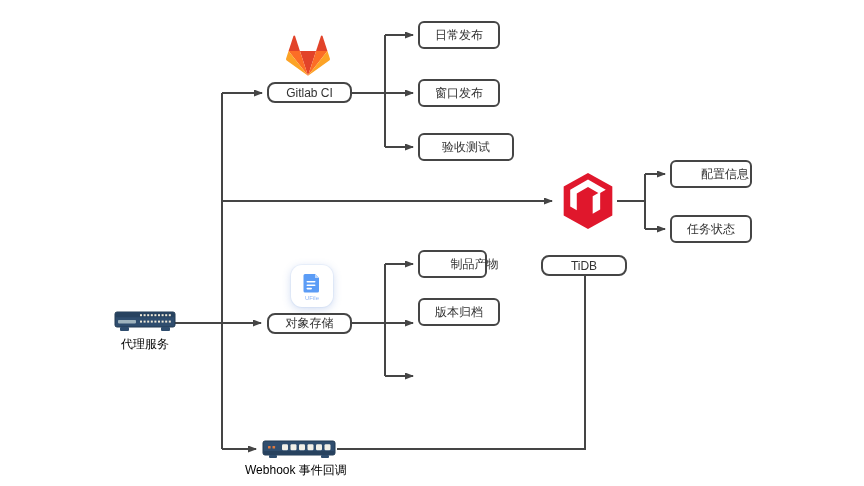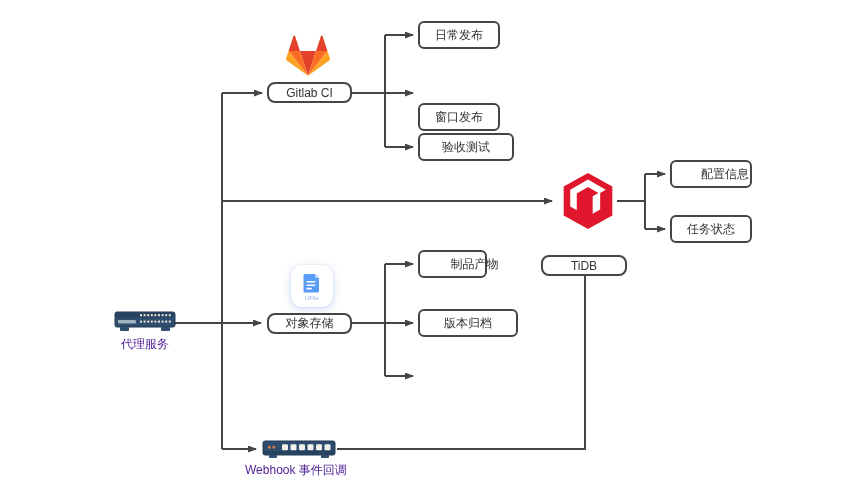--- a/index.html
+++ b/index.html
@@ -10,37 +10,37 @@
   #wires{position:absolute;left:0;top:0;z-index:0;}
   .node{position:absolute;z-index:2;}
   .box{
     position:absolute;z-index:2;box-sizing:border-box;
     background:#fff;border:2px solid #454545;
     display:flex;align-items:center;justify-content:center;
     font-size:12px;color:#333;white-space:nowrap;
   }
   .hub{height:21px;border-radius:8px;}
   .leaf{height:28px;border-radius:6px;}
-  .freelabel{position:absolute;z-index:2;font-size:12px;color:#4c1d95;white-space:nowrap;}
+  .freelabel{position:absolute;z-index:2;font-size:12px;color:#000000;white-space:nowrap;}
   #node-ufile-icon{
     position:absolute;z-index:2;left:291px;top:265px;width:42px;height:42px;
     background:#fff;border-radius:11px;
     box-shadow:0 2px 9px rgba(90,130,210,.30), 0 0 0 1px rgba(120,160,230,.08);
     display:flex;flex-direction:column;align-items:center;justify-content:center;
   }
   #node-ufile-icon .ufile-text{font-size:6px;color:#8fb6f5;line-height:6px;margin-top:1px;}
   
   #box-gitlab-ci{left:267px;top:82px;width:85px;}
   #box-object-storage{left:267px;top:313px;width:85px;}
   #box-tidb{left:541px;top:230px;width:86px;margin-top:25px;}
   #box-daily{left:418px;top:21px;width:82px;}
-  #box-window{left:418px;top:79px;width:82px;margin-top:24px;}
+  #box-window{left:418px;top:79px;width:82px;}
   #box-acceptance{left:418px;top:133px;width:96px;}
   #box-artifact{left:418px;top:250px;width:69px;padding-left:44px;}
-  #box-version{left:418px;top:309px;width:100px;}
+  #box-version{left:418px;top:298px;width:82px;}
   #box-static{left:418px;top:362px;width:82px;}
   #box-config{left:670px;top:160px;width:82px;padding-left:28px;}
   #box-task{left:670px;top:215px;width:82px;}
   #gitlab-logo{left:286px;top:33px;width:44px;height:46px;}
   #tidb-logo{left:559px;top:172px;width:58px;height:58px;}
   #proxy-icon{left:113px;top:309px;width:64px;height:26px;}
   #proxy-label{left:105px;top:336px;width:80px;text-align:center;}
   #webhook-icon{left:261px;top:439px;width:76px;height:20px;}
   #webhook-label{left:245px;top:462px;}
 </style>

